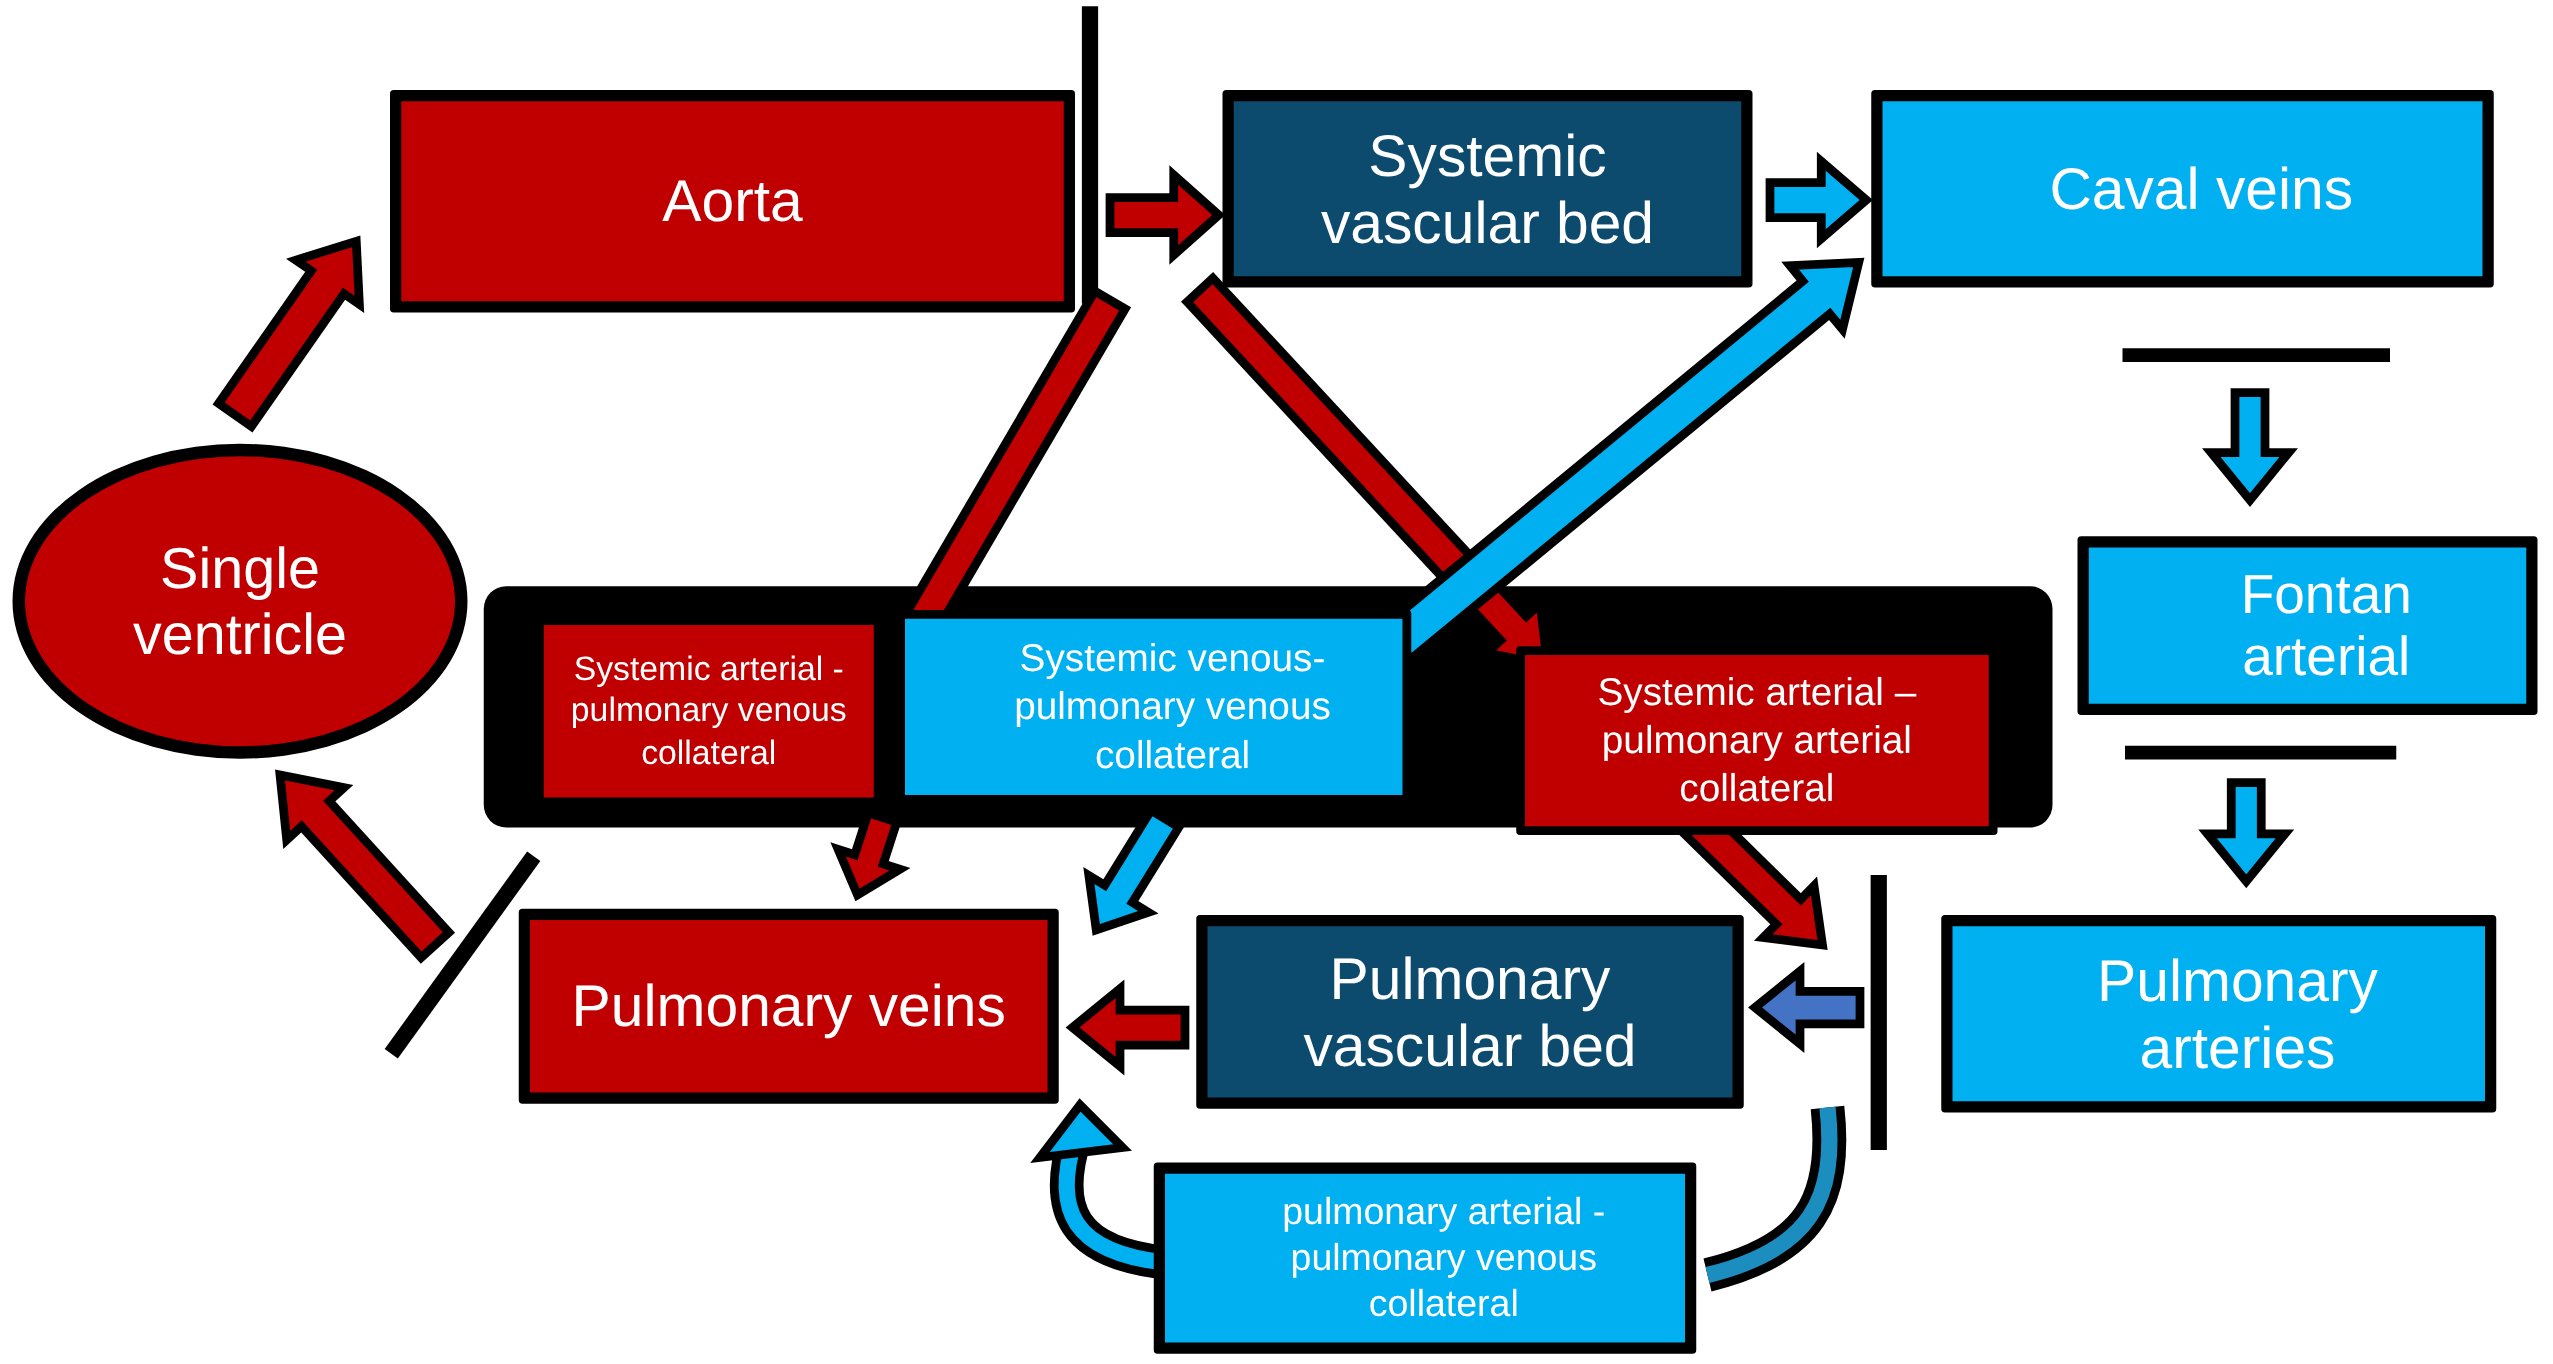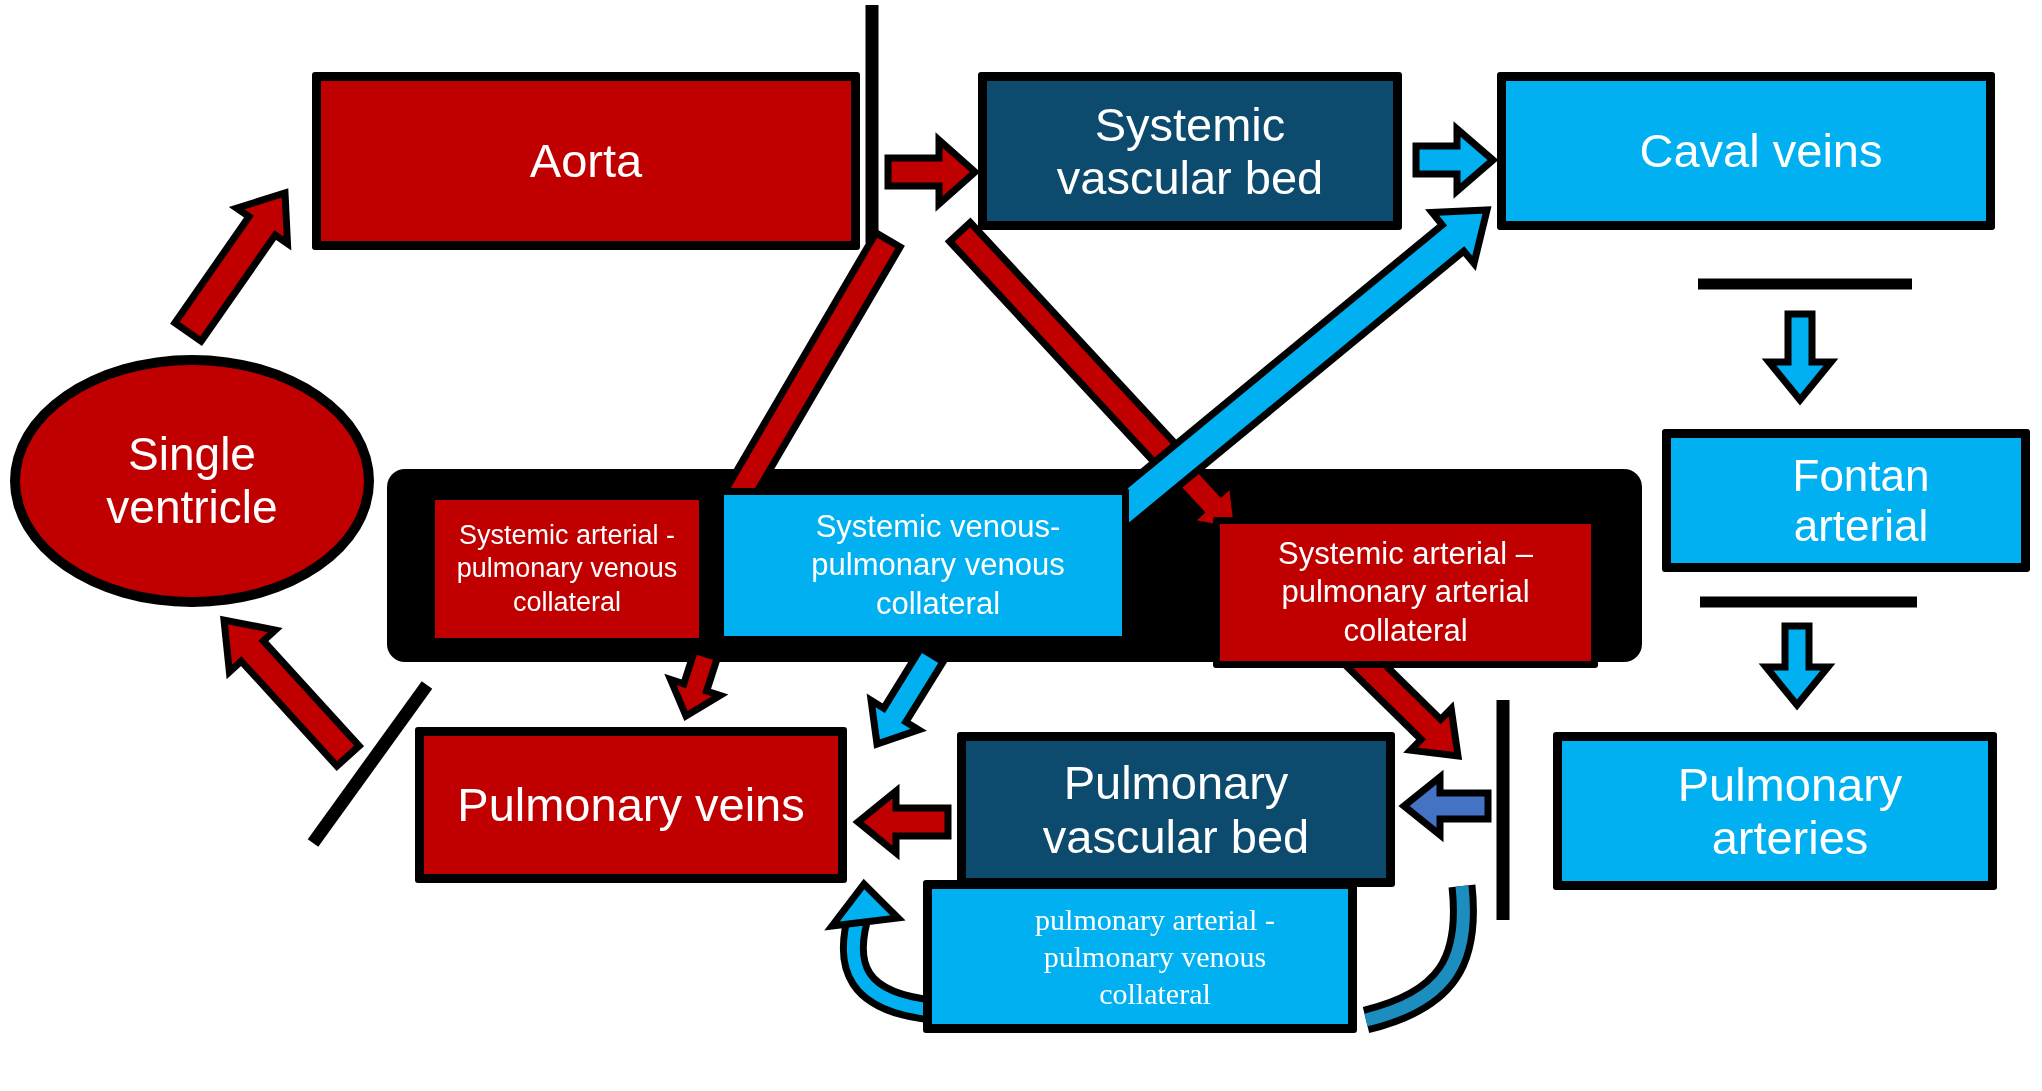--- a/index.html
+++ b/index.html
@@ -38,21 +38,21 @@
   .n-aorta{left:312px;top:72px;width:548px;height:178px;}
   .n-svb{left:978px;top:72px;width:424px;height:158px;}
   .n-caval{left:1497px;top:72px;width:498px;height:158px;}
   .n-fontan{left:1662px;top:410px;width:368px;height:143px;font-size:44px;margin-top:19px;}
   .n-pa{left:1553px;top:732px;width:444px;height:158px;}
   .n-pvb{left:957px;top:732px;width:438px;height:155px;}
   .n-pv{left:415px;top:727px;width:432px;height:156px;}
   .n-col-left{left:428px;top:493px;width:278px;height:152px;border-width:7px;}
   .n-col-mid{left:717px;top:488px;width:412px;height:155px;border-width:7px;font-size:31px;}
   .n-col-right{left:1213px;top:517px;width:385px;height:151px;border-width:7px;font-size:31px;}
-  .n-col-bottom{left:923px;top:880px;width:434px;height:153px;font-size:30px;line-height:1.24;font-family:Liberation Serif, serif;}
+  .n-col-bottom{left:923px;top:930px;width:434px;height:153px;font-size:30px;line-height:1.24;}
   .n-ellipse{
     left:10px;top:355px;width:364px;height:252px;
     border-radius:50%;border-width:10px;font-size:46px;line-height:1.15;
   }
   .overlay{position:absolute;left:0;top:0;width:2042px;height:1091px;pointer-events:none;}
 </style>
 </head>
 <body>
 
 <div class="canvas">

